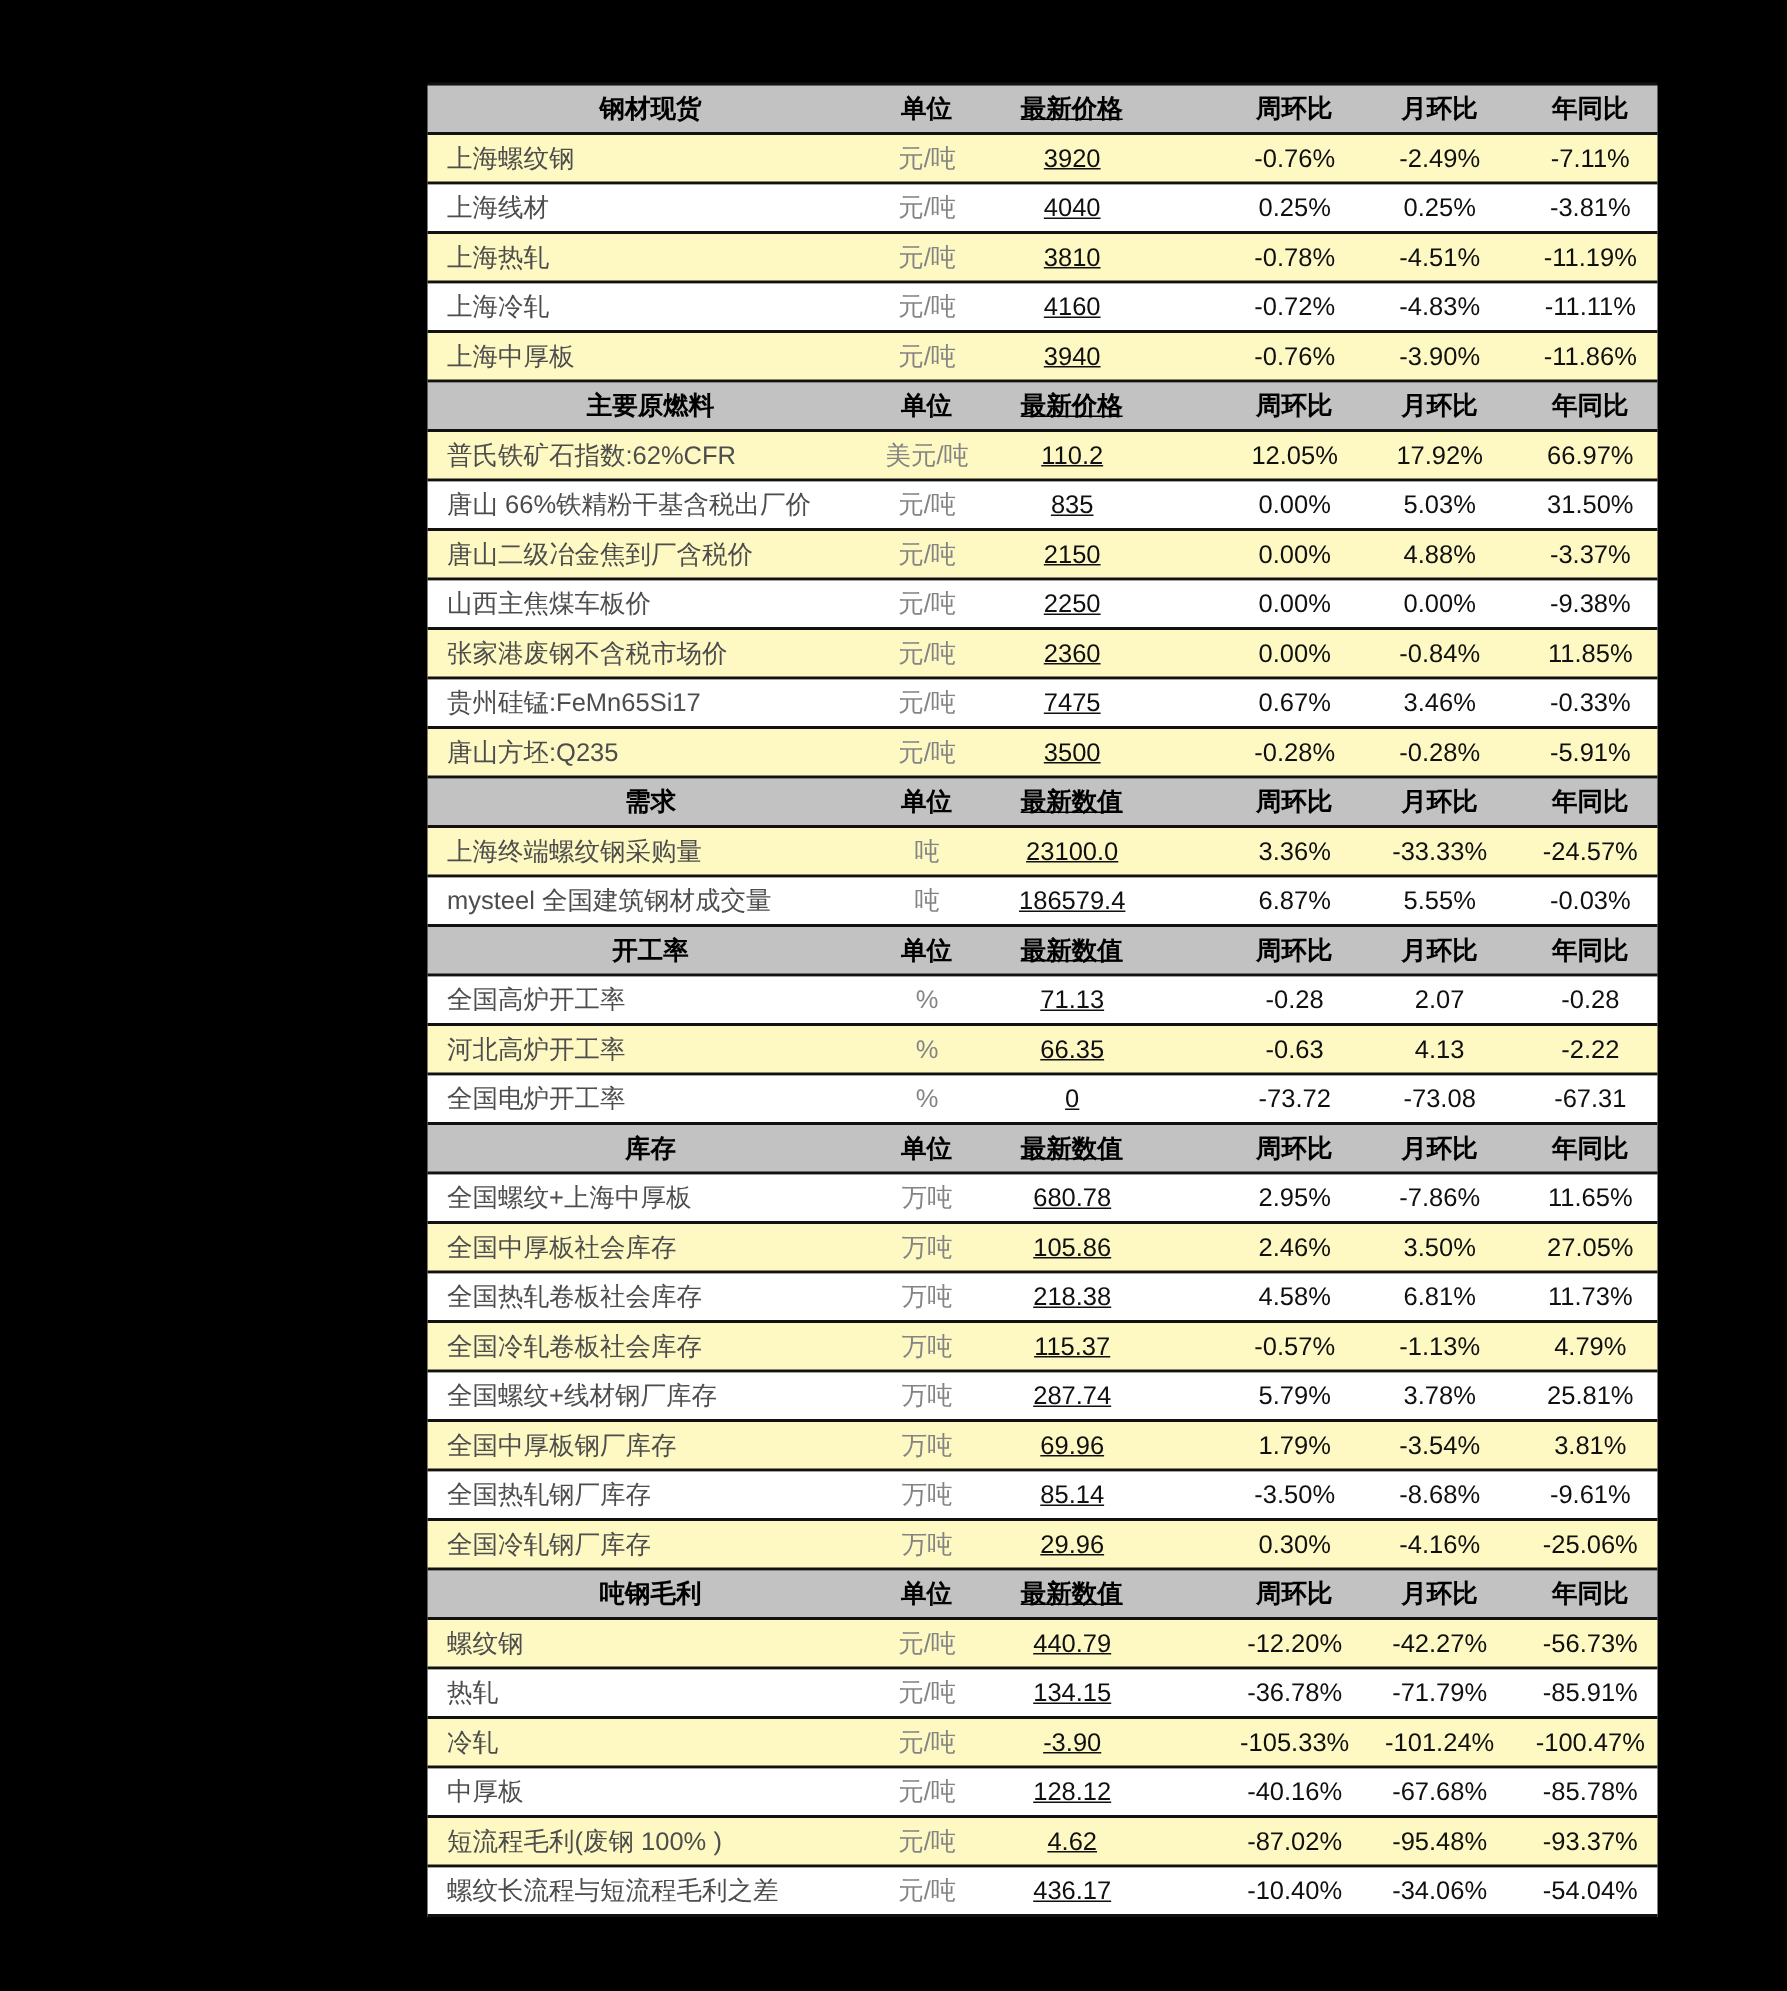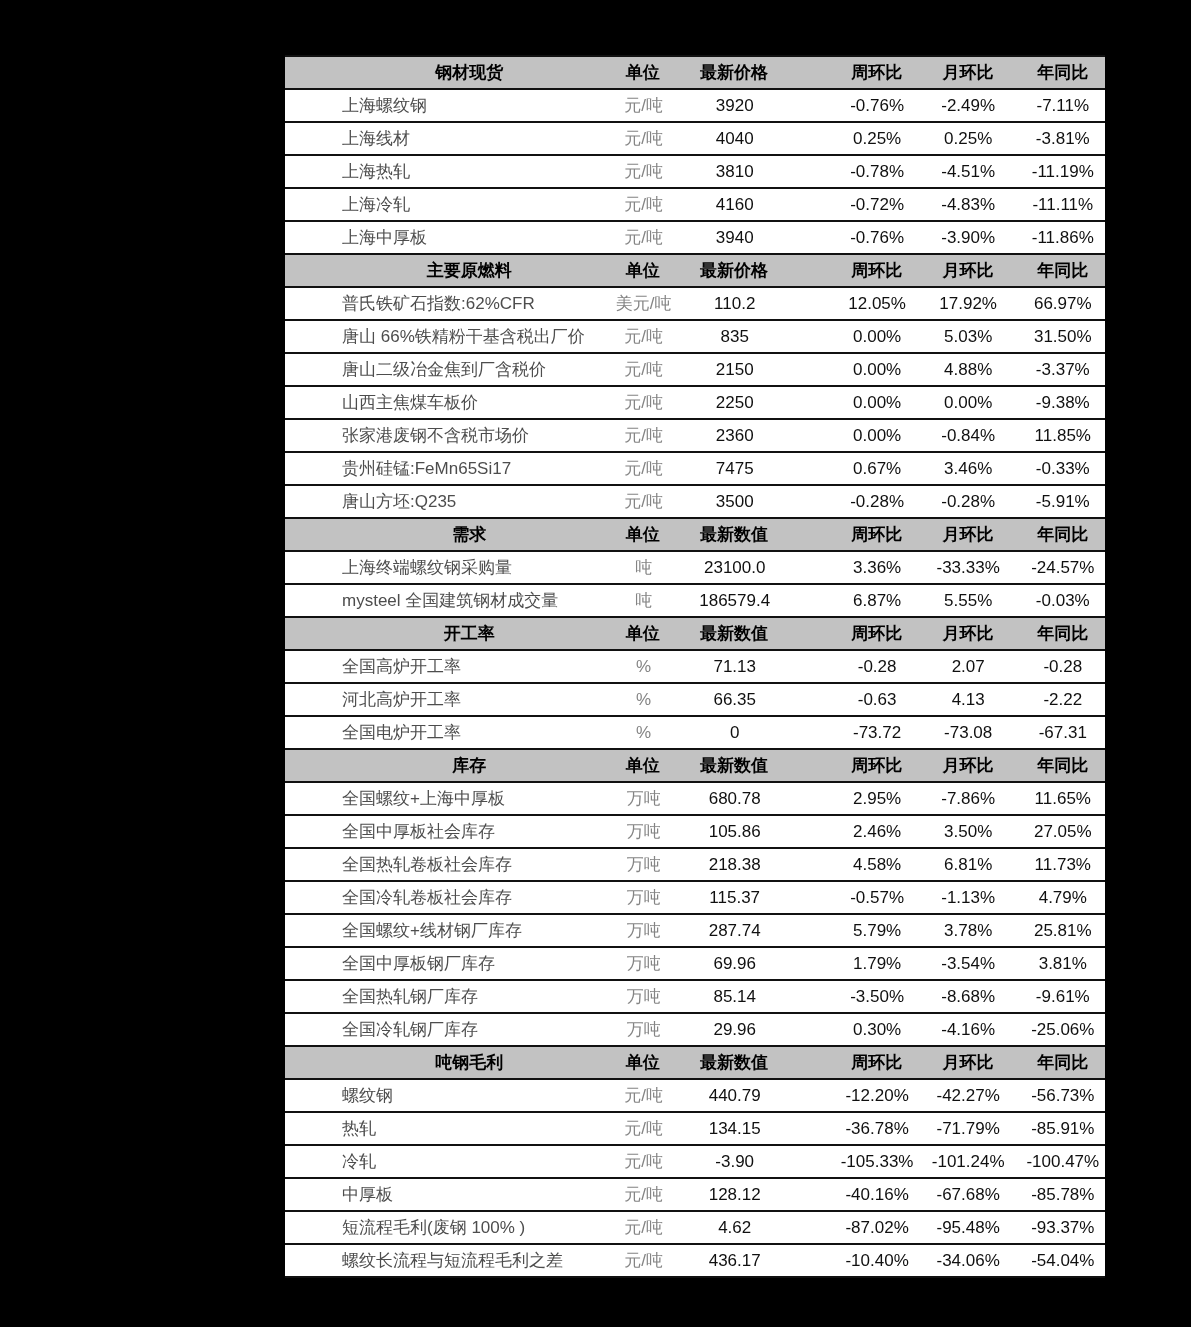--- a/index.html
+++ b/index.html
@@ -23,32 +23,32 @@
   .row {
     display: flex;
     align-items: center;
     height: 31px;
     border-bottom: 2px solid #111;
   }
   .row.header-row {
     background: #c2c2c2;
     font-weight: bold;
   }
-  .row.shade { background: #ffffff; }
+  .row.shade { background: #fef9c3; }
   .row.plain { background: #ffffff; }
   .cell {
     font-size: 17px;
     line-height: 31px;
     text-align: center;
     white-space: nowrap;
     box-sizing: border-box;
   }
-  .c-name  { width: 315px; text-align: left; padding-left: 13px; color: #4d4d4d; margin-left: 44px; }
+  .c-name  { width: 315px; text-align: left; padding-left: 13px; color: #4d4d4d; }
   .c-unit  { width: 75px;  color: #848484; }
-  .c-val   { width: 130px; color: #101010; }
+  .c-val   { width: 130px; color: #101010; text-decoration: underline; }
   .c-wk    { width: 87px;  color: #101010; margin-left: 46px; }
   .c-mo    { width: 118px; color: #101010; }
   .c-yr    { width: 95px;  color: #101010; }
   .header-row .cell { color: #000000; }
   .header-row .c-name { text-align: center; padding-left: 0; }
 </style>
 </head>
 <body>
 
 <div class="table-wrap">

